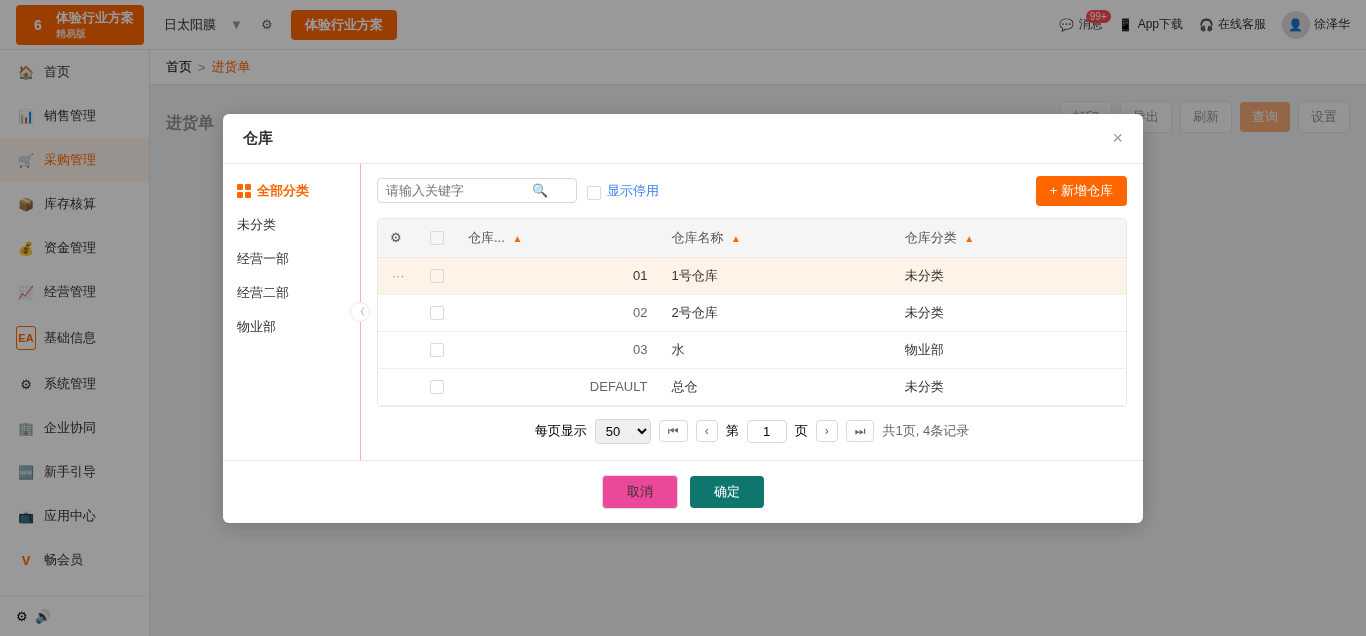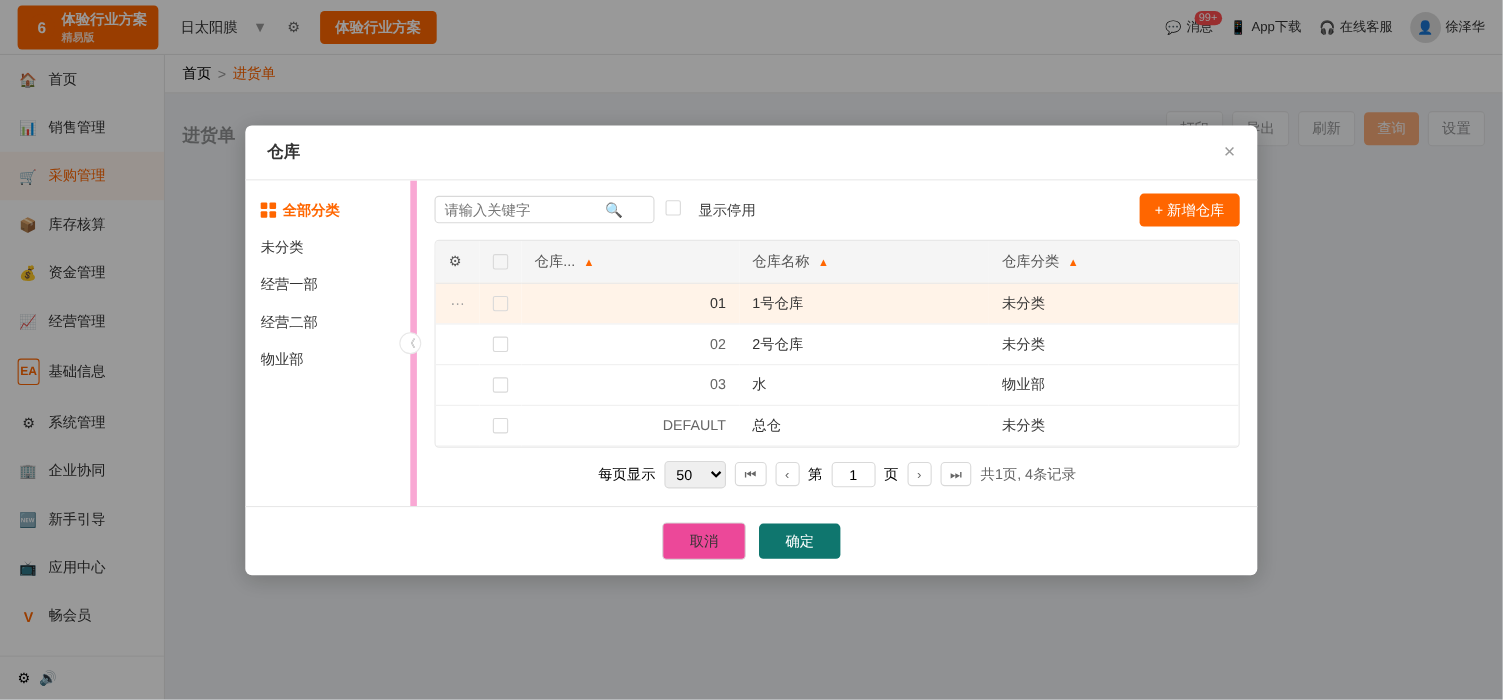--- a/index.html
+++ b/index.html
@@ -67,35 +67,35 @@
     }
     .modal-header {
       display: flex; align-items: center; justify-content: space-between;
       padding: 14px 20px; border-bottom: 1px solid #e8e8e8;
     }
     .modal-title { font-size: 15px; font-weight: bold; color: #333; }
     .modal-close { cursor: pointer; color: #999; font-size: 18px; }
     .modal-body { display: flex; flex: 1; overflow: hidden; }
 
     
-    .left-panel { width: 156px; border-right: 6px solid #f9a8d4; padding: 10px 0; position: relative; }
+    .left-panel { width: 138px; border-right: 1px solid #f9a8d4; padding: 10px 0; position: relative; }
     .left-panel-header {
       display: flex; align-items: center; gap: 6px;
       padding: 8px 14px; font-weight: bold; color: #ff6600; font-size: 13px;
     }
     .left-panel-collapse { position: absolute; right: -10px; top: 50%; transform: translateY(-50%); background: #fff; border: 1px solid #e8e8e8; border-radius: 50%; width: 20px; height: 20px; display: flex; align-items: center; justify-content: center; cursor: pointer; color: #999; font-size: 10px; z-index: 10; }
     .left-menu-item { padding: 8px 14px; cursor: pointer; color: #333; font-size: 13px; }
 
     
     .right-panel { flex: 1; display: flex; flex-direction: column; padding: 12px 16px; }
     .right-toolbar { display: flex; align-items: center; gap: 10px; margin-bottom: 12px; }
     .search-box { display: flex; align-items: center; border: 1px solid #d9d9d9; border-radius: 4px; padding: 4px 8px; gap: 6px; width: 200px; }
     .search-box input { border: none; outline: none; font-size: 13px; width: 140px; color: #999; }
     .search-icon { color: #999; cursor: pointer; }
-    .show-disabled { display: flex; align-items: flex-start; gap: 16px; font-size: 13px; color: #404040; }
+    .show-disabled { display: flex; align-items: flex-end; gap: 6px; font-size: 13px; color: #3b82f6; }
     .checkbox-fake { width: 14px; height: 14px; border: 1px solid #d9d9d9; border-radius: 2px; cursor: pointer; }
     .add-btn { margin-left: auto; background: #ff6600; color: #fff; border: none; border-radius: 4px; padding: 6px 14px; cursor: pointer; font-size: 13px; }
 
     
     .table-wrap { flex: 1; overflow: auto; border: 1px solid #e8e8e8; border-radius: 4px; }
     table { width: 100%; border-collapse: collapse; font-size: 13px; }
     thead tr { background: #f5f5f5; }
     th { padding: 10px 12px; text-align: left; color: #555; font-weight: normal; border-bottom: 1px solid #e8e8e8; white-space: nowrap; }
     td { padding: 9px 12px; color: #333; border-bottom: 1px solid #f0f0f0; }
     tr.highlighted { background: #fff3e8; }

